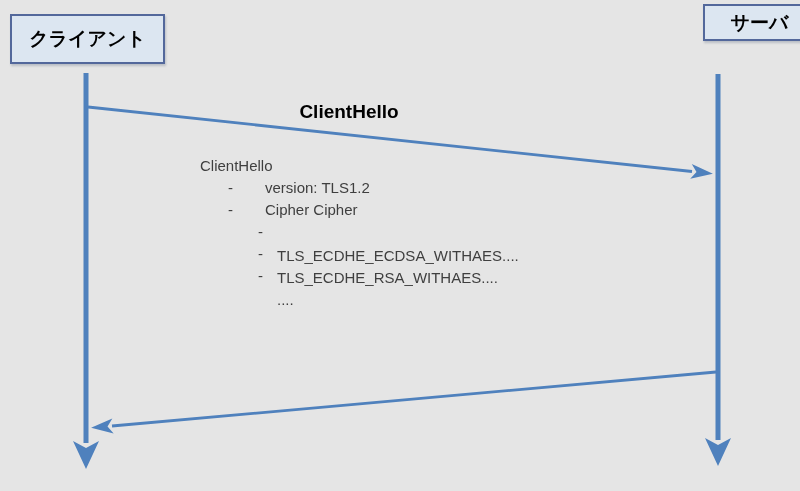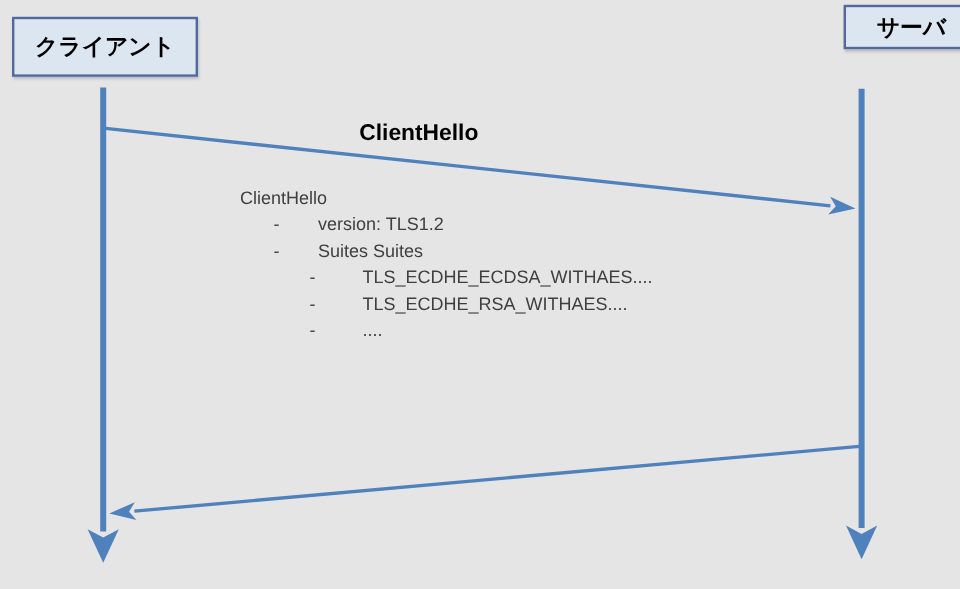--- a/index.html
+++ b/index.html
@@ -45,21 +45,21 @@
   .note{
     position:absolute;left:200px;top:155px;width:360px;
     font-size:15px;color:var(--note-text);
   }
   .note-line{position:relative;height:22px;line-height:22px;white-space:nowrap;}
   .note-line span{position:absolute;top:0;}
   .nl0{left:0;}
   .dash1{left:28px;}
   .txt1{left:65px;}
   .dash2{left:58px;}
-  .txt2{left:102px;}
+  .txt2{left:77px;margin-top:24px;}
 </style>
 </head>
 <body>
 
 <div class="stage">
 
   <svg class="diagram-svg" width="800" height="491" viewBox="0 0 800 491">
     <defs>
       <marker id="headBig" refX="2" refY="13" markerWidth="30" markerHeight="27" markerUnits="userSpaceOnUse" orient="auto">
         <path d="M0,0 L28,13 L0,26 L7,13 Z" class="arrow-head"></path>
@@ -88,21 +88,21 @@
   <div class="note">
     <div class="note-line">
       <span class="nl0">ClientHello</span>
     </div>
     <div class="note-line">
       <span class="dash1">-</span>
       <span class="txt1">version: TLS1.2</span>
     </div>
     <div class="note-line">
       <span class="dash1">-</span>
-      <span class="txt1">Suites Suites</span>
+      <span class="txt1">Cipher Cipher</span>
     </div>
     <div class="note-line">
       <span class="dash2">-</span>
       <span class="txt2">TLS_ECDHE_ECDSA_WITHAES....</span>
     </div>
     <div class="note-line">
       <span class="dash2">-</span>
       <span class="txt2">TLS_ECDHE_RSA_WITHAES....</span>
     </div>
     <div class="note-line">

